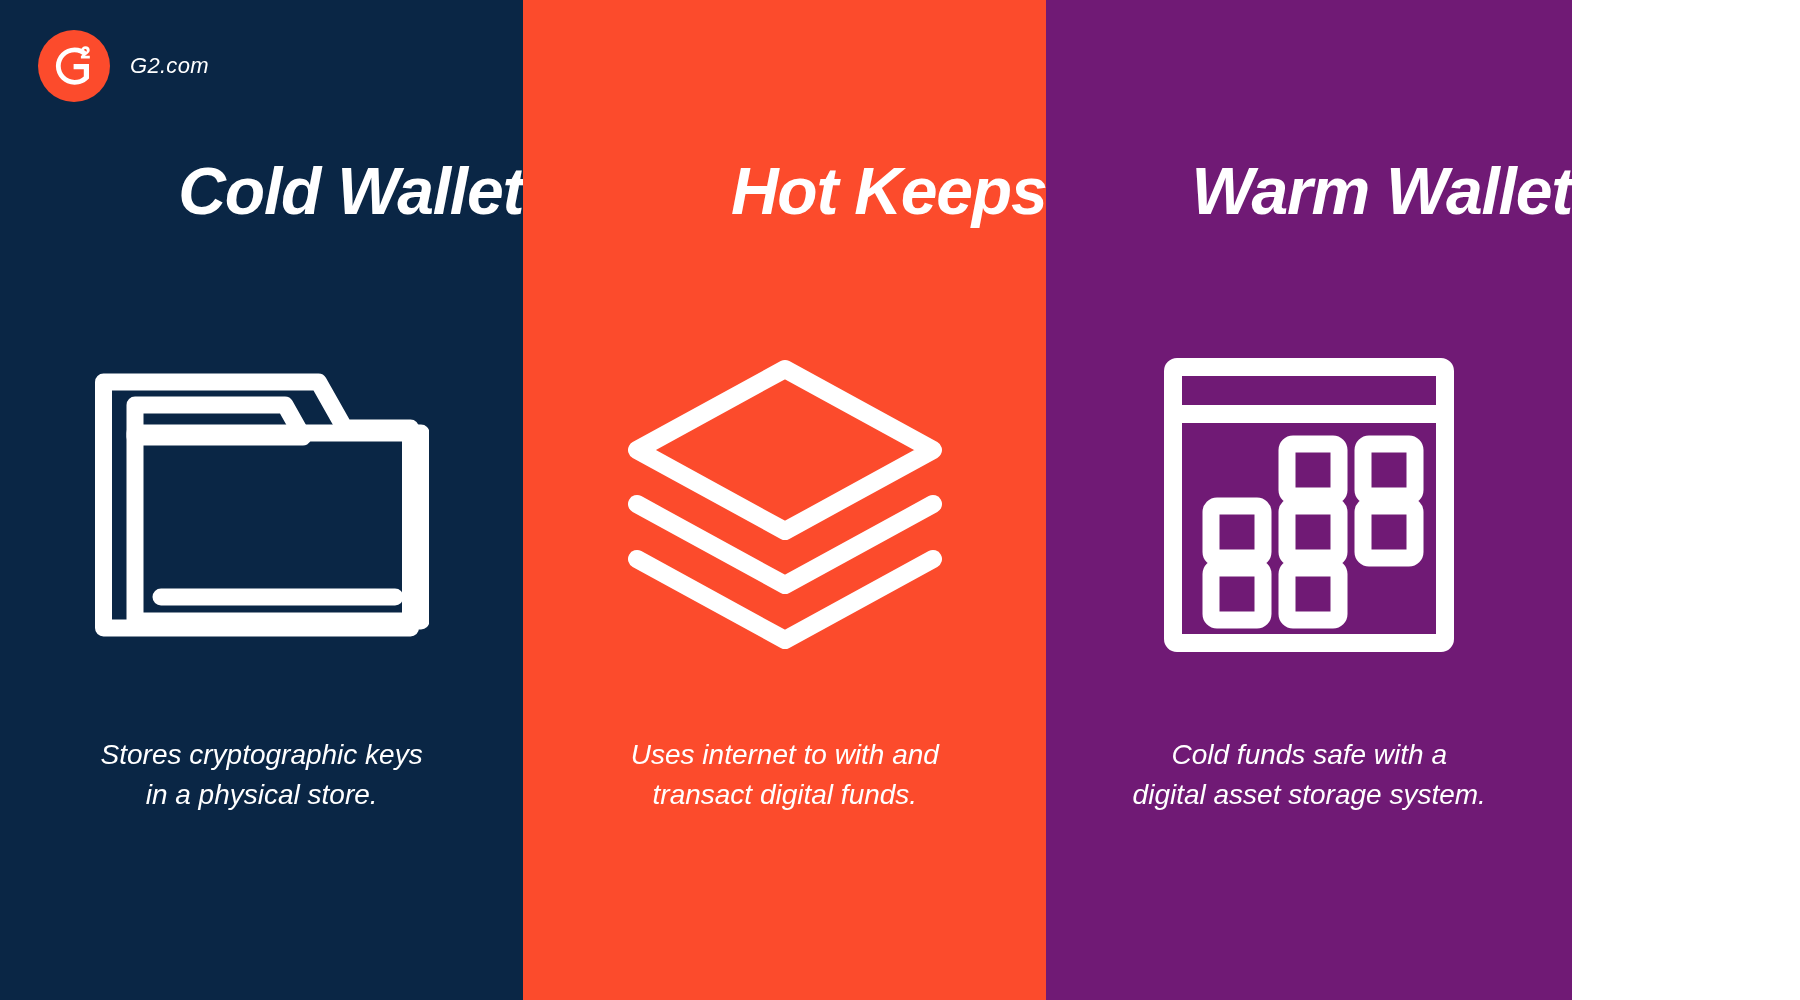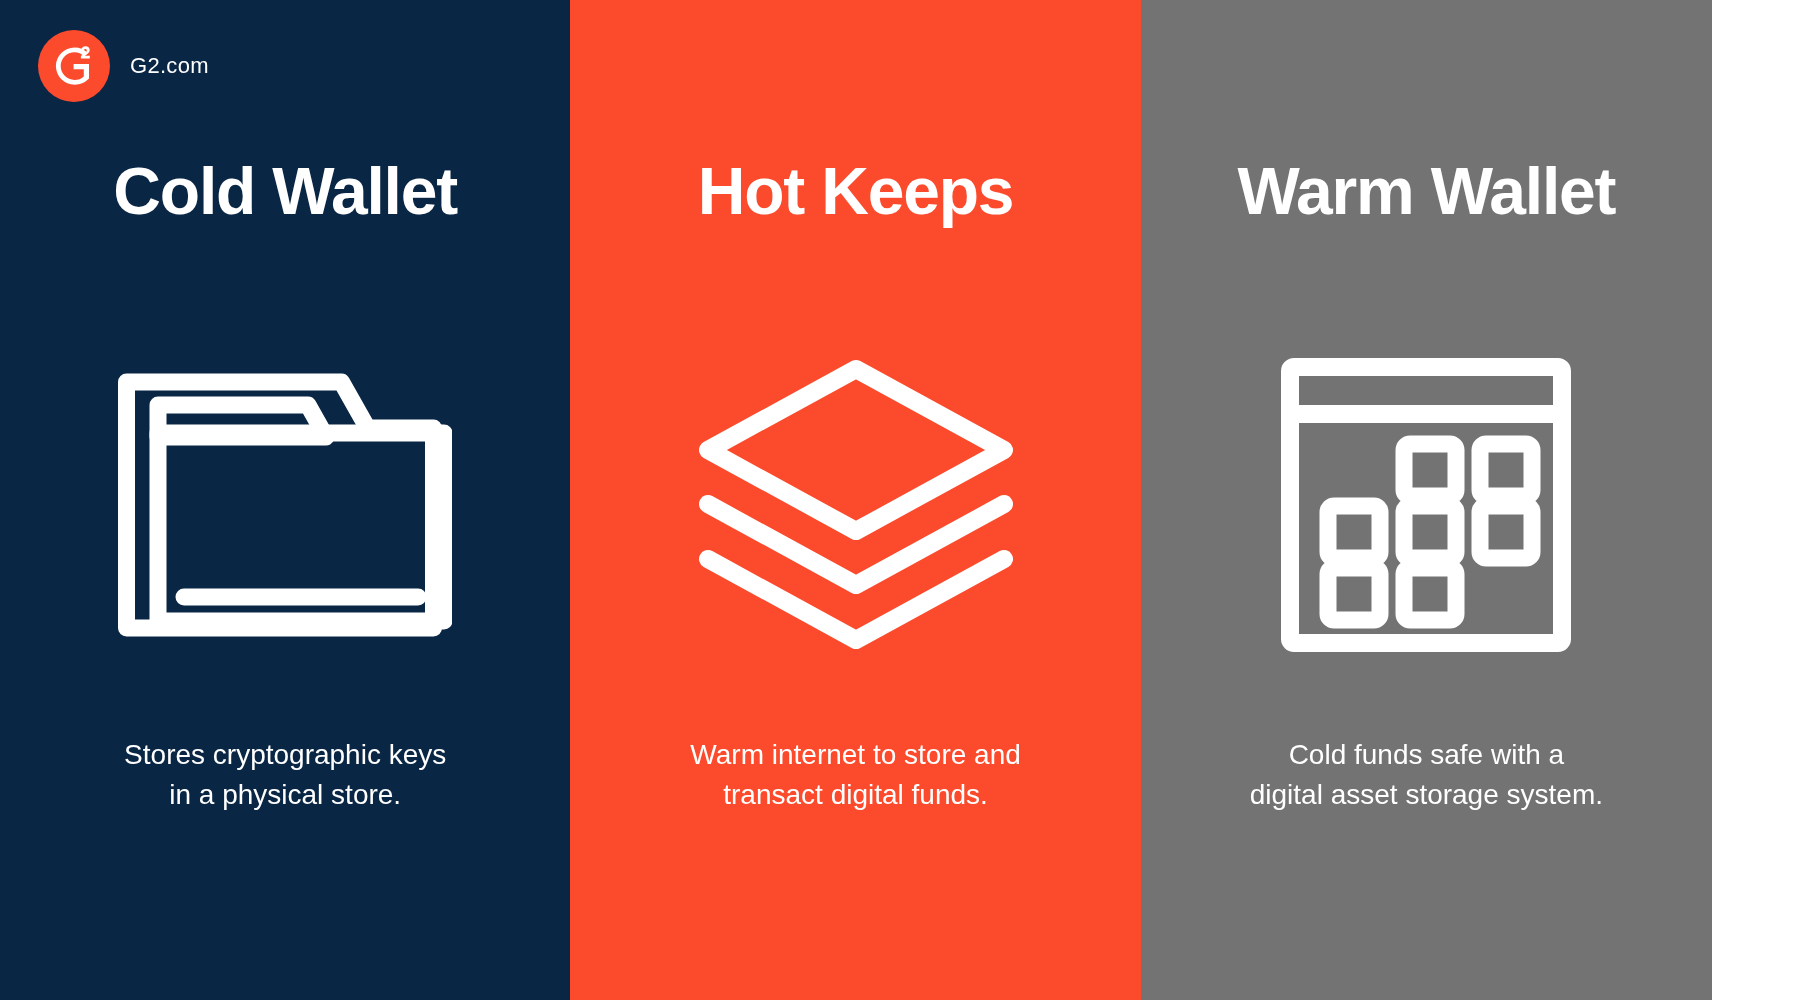--- a/index.html
+++ b/index.html
@@ -9,39 +9,40 @@
   }
   body {
     width: 1800px;
     height: 1000px;
     overflow: hidden;
     font-family: "Liberation Sans", sans-serif;
   }
 
   .infographic {
     position: relative;
-    width: 1712px;
+    width: 1572px;
     height: 1000px;
     display: flex;
     flex-direction: row;
+    font-style: italic;
   }
 
   .panel {
     position: relative;
     width: 600px;
     height: 1000px;
     box-sizing: border-box;
     display: flex;
     flex-direction: column;
     align-items: center;
   }
 
   .panel-cold { background: #0a2645; }
   .panel-hot  { background: #fc4b2c; }
-  .panel-warm { background: #737373; padding-left: 18px; }
+  .panel-warm { background: #701a75; padding-left: 18px; }
 
   
   .brand {
     position: absolute;
     top: 30px;
     left: 38px;
     display: flex;
     flex-direction: row;
     align-items: center;
     gap: 20px;
@@ -66,21 +67,21 @@
     white-space: nowrap;
   }
 
   
   .panel-title {
     color: #ffffff;
     font-weight: 700;
     font-size: 66px;
     line-height: 1;
     letter-spacing: -1.2px;
-    text-align: center;
+    text-align: right;
     width: 100%;
     margin: 0;
     position: absolute;
     top: 158px;
     left: 0;
     white-space: nowrap;
   }
 
   
   .panel-icon {
@@ -163,21 +164,21 @@
           <path d="M160 12 L308 93 L160 174 L12 93 Z"></path>
 
           <path d="M12 147 L160 228 L308 147"></path>
 
           <path d="M12 202 L160 283 L308 202"></path>
         </g>
       </svg>
     </div>
 
     <p class="panel-desc">
-      <span class="line">Warm internet to store and</span>
+      <span class="line">Uses internet to with and</span>
       <span class="line">transact digital funds.</span>
     </p>
   </section>
 
   <section class="panel panel-warm">
 
     <h2 class="panel-title">Warm Wallet</h2>
 
     <div class="panel-icon">
       <svg width="290" height="294" viewBox="0 0 290 294" aria-hidden="true">

